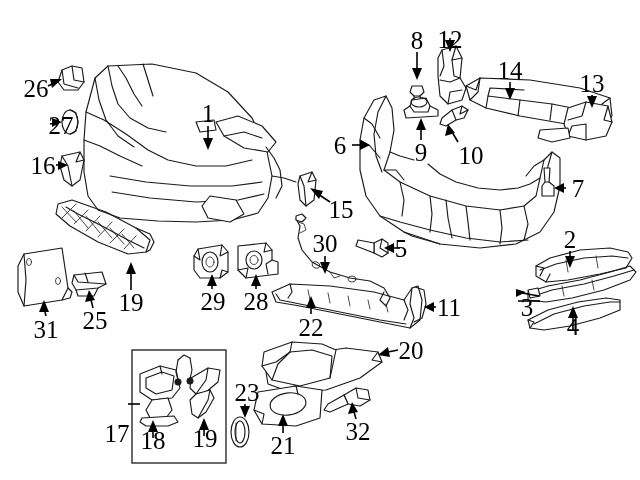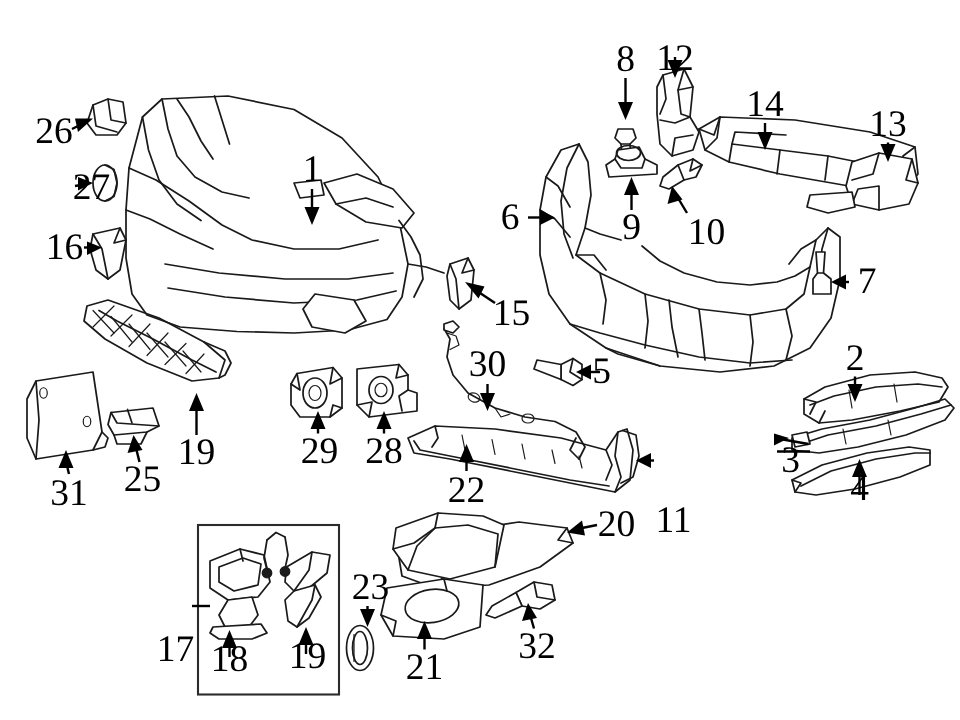--- a/index.html
+++ b/index.html
@@ -543,21 +543,21 @@
   <div class="callout" style="left:208px; top:113px;">1</div>
   <div class="callout" style="left:570px; top:239px;">2</div>
   <div class="callout" style="left:527px; top:307px;">3</div>
   <div class="callout" style="left:573px; top:326px;">4</div>
   <div class="callout" style="left:401px; top:248px;">5</div>
   <div class="callout" style="left:340px; top:145px;">6</div>
   <div class="callout" style="left:578px; top:188px;">7</div>
   <div class="callout" style="left:417px; top:40px;">8</div>
   <div class="callout" style="left:421px; top:152px;">9</div>
   <div class="callout" style="left:461px; top:155px;margin-left:10px;">10</div>
-  <div class="callout" style="left:449px; top:307px;margin-top:40px;">11</div>
+  <div class="callout" style="left:449px; top:307px;">11</div>
   <div class="callout" style="left:450px; top:39px;">12</div>
   <div class="callout" style="left:592px; top:83px;">13</div>
   <div class="callout" style="left:510px; top:70px;">14</div>
   <div class="callout" style="left:341px; top:209px;">15</div>
   <div class="callout" style="left:43px;  top:165px;">16</div>
   <div class="callout" style="left:117px; top:405px;margin-top:28px;">17</div>
   <div class="callout" style="left:153px; top:440px;">18</div>
   <div class="callout" style="left:205px; top:438px;">19</div>
   <div class="callout" style="left:411px; top:350px;">20</div>
   <div class="callout" style="left:283px; top:445px;">21</div>

